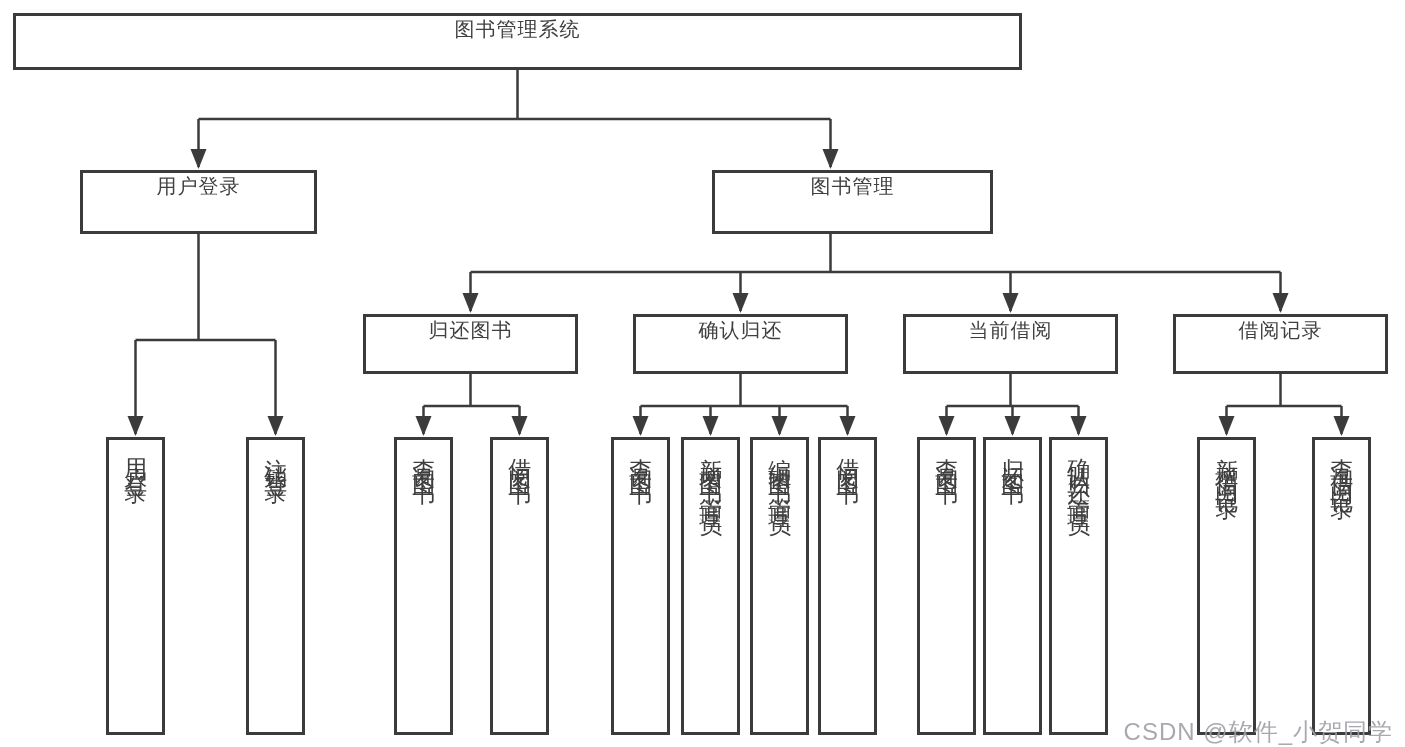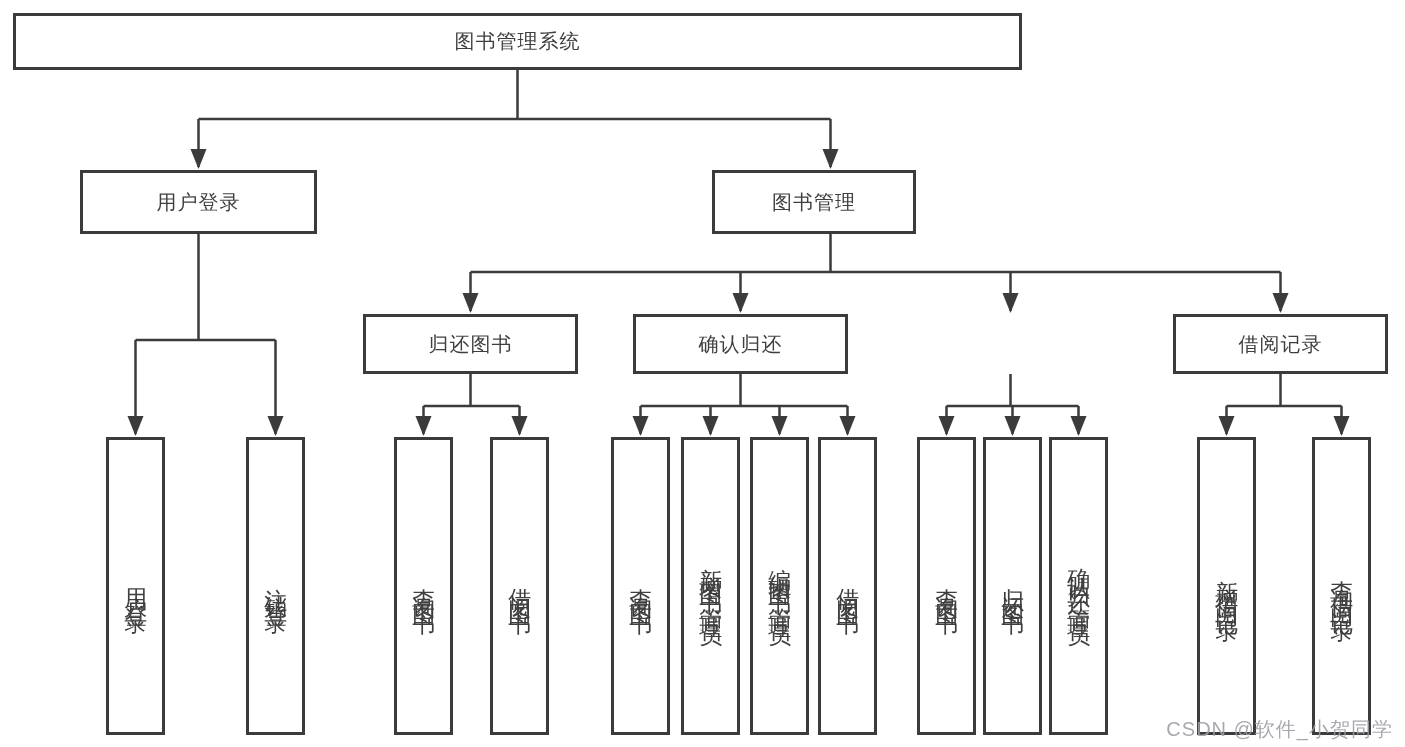--- a/index.html
+++ b/index.html
@@ -22,35 +22,35 @@
     width: 1405px;
     height: 747px;
     z-index: 0;
   }
   .box {
     position: absolute;
     box-sizing: border-box;
     background: #ffffff;
     border: 3px solid #3b3b3b;
     display: flex;
-    align-items: center;
+    align-items: flex-start;
     justify-content: center;
     color: #3f3f3f;
     z-index: 1;
   }
   .hlabel {
     font-size: 20px;
     letter-spacing: 1px;
     white-space: nowrap;
   }
   
   #node-root { left: 13px; top: 13px; width: 1009px; height: 57px; }
   
   #node-user-login-branch { left: 80px;  top: 170px; width: 237px; height: 64px; }
-  #node-book-management   { left: 712px; top: 170px; width: 204px; height: 64px; }
+  #node-book-management   { left: 712px; top: 170px; width: 281px; height: 64px; }
   
   .l3 { top: 314px; width: 215px; height: 60px; }
   #node-new-book-recommend { left: 363px; }
   #node-book-borrow        { left: 633px; }
   #node-current-borrow     { left: 903px; }
   #node-borrow-records     { left: 1173px; }
   
   .leaf { top: 437px; width: 59px; height: 298px; }
   .vlabel {
     writing-mode: vertical-rl;
@@ -71,21 +71,21 @@
   #leaf-query-books-3   { left: 917px; }
   #leaf-return-books    { left: 983px; }
   #leaf-confirm-return  { left: 1049px; }
   #leaf-add-borrow-record   { left: 1197px; }
   #leaf-query-borrow-record { left: 1312px; }
   
   #watermark {
     position: absolute;
     right: 12px;
     top: 716px;
-    font-size: 20px;
+    font-size: 24px;
     color: rgba(158, 158, 167, 0.9);
     letter-spacing: 1px;
     white-space: nowrap;
     z-index: 5;
   }
 </style>
 </head>
 <body>
 
 <div id="canvas">
@@ -138,20 +138,23 @@
   <div class="box" id="node-book-management">
     <span class="hlabel">图书管理</span>
   </div>
 
   <div class="box l3" id="node-new-book-recommend">
     <span class="hlabel">归还图书</span>
   </div>
   <div class="box l3" id="node-book-borrow">
     <span class="hlabel">确认归还</span>
   </div>
+  <div class="box l3" id="node-current-borrow">
+    <span class="hlabel">当前借阅</span>
+  </div>
   <div class="box l3" id="node-borrow-records">
     <span class="hlabel">借阅记录</span>
   </div>
 
   <div class="box leaf" id="leaf-user-login">
     <span class="vlabel">用户登录</span>
   </div>
   <div class="box leaf" id="leaf-logout">
     <span class="vlabel">注销登录</span>
   </div>

